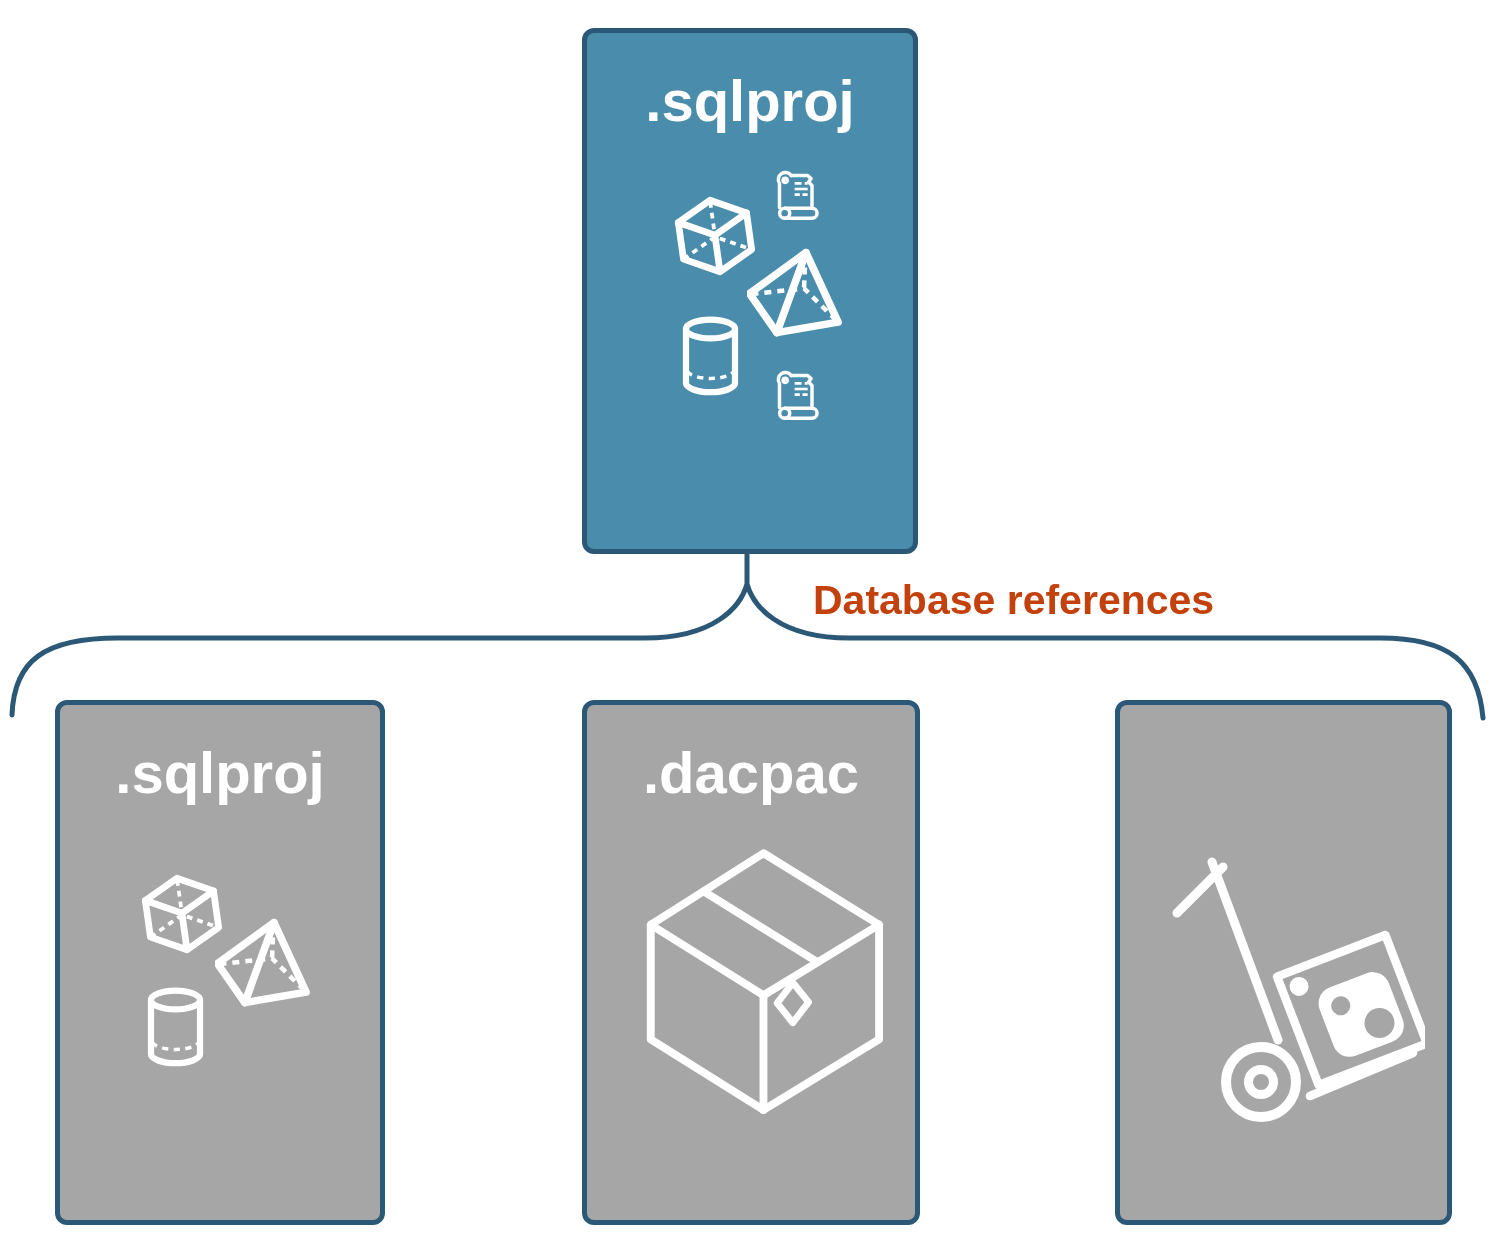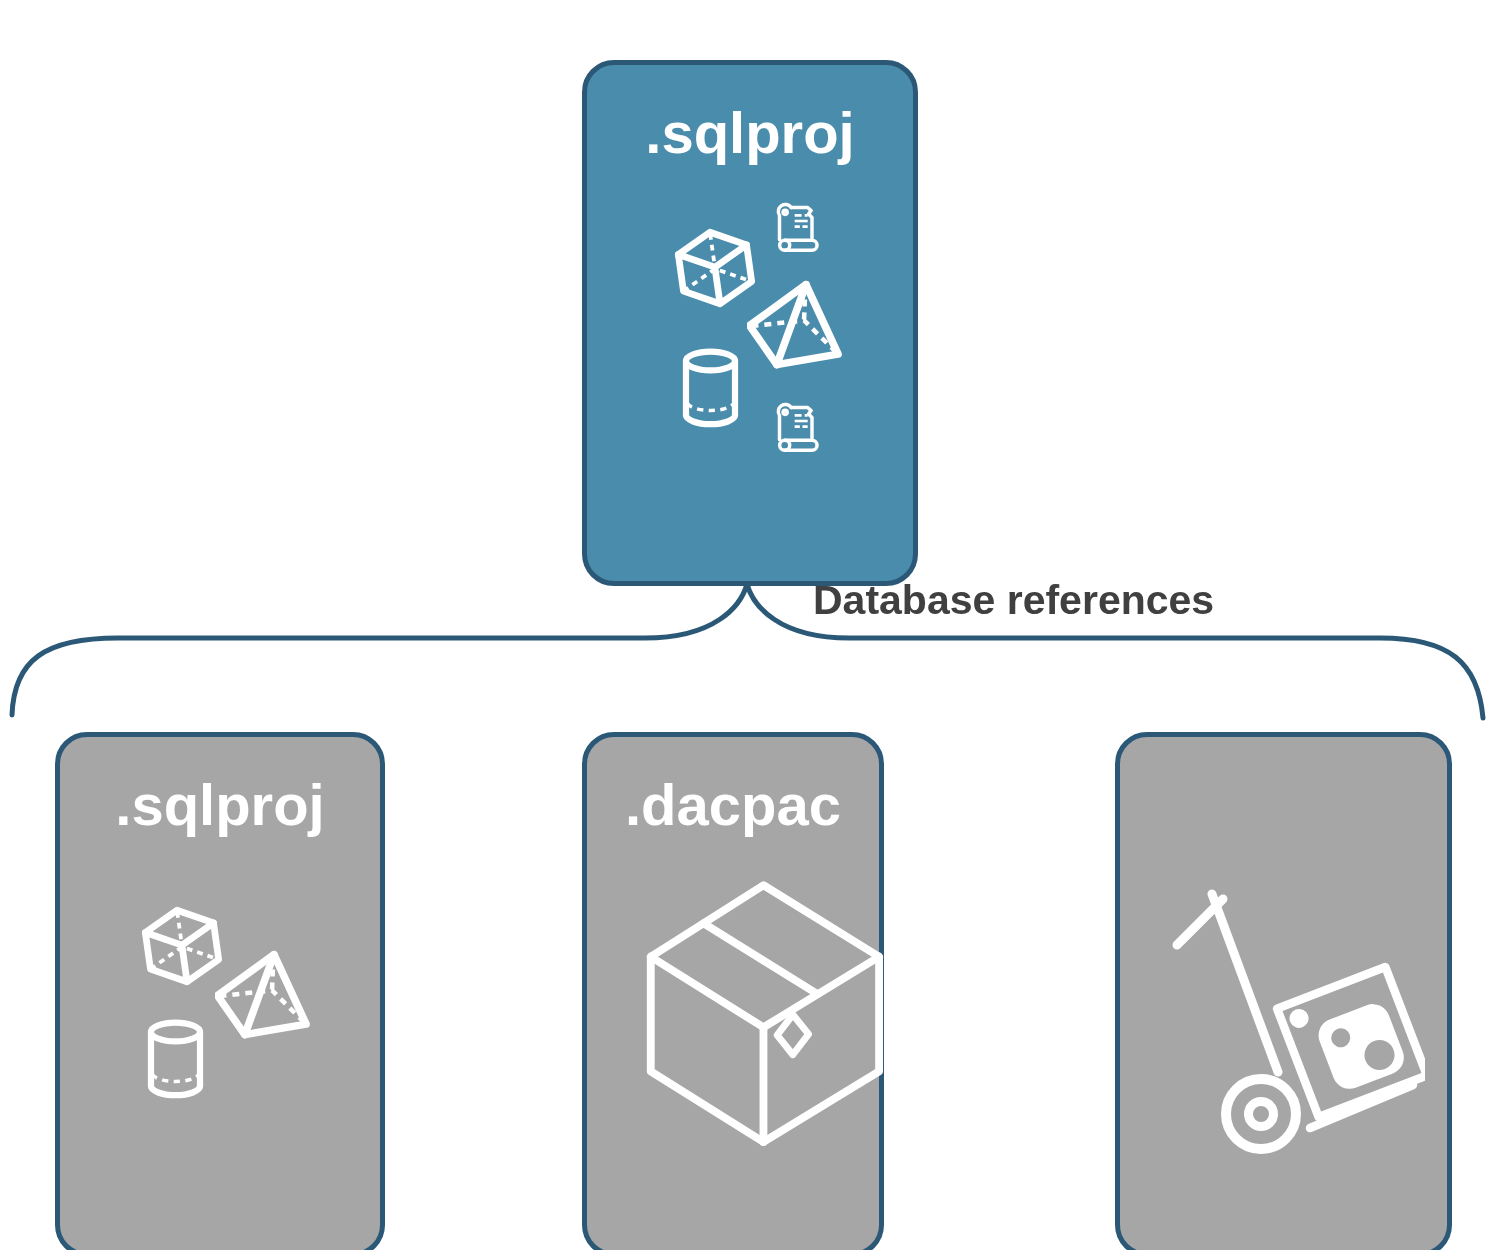--- a/index.html
+++ b/index.html
@@ -1,33 +1,33 @@
 <!DOCTYPE html>
 <html><head>
 <meta charset="utf-8">
 <style>
   html,body{margin:0;padding:0;background:#ffffff;}
   .canvas{
     position:relative;width:1500px;height:1250px;background:#ffffff;overflow:hidden;
     font-family:"Liberation Sans", sans-serif;
   }
   .node{
-    position:absolute;border:5px solid #2A5876;border-radius:32px;box-sizing:border-box;margin-top:32px;
+    position:absolute;border:5px solid #2A5876;border-radius:12px;box-sizing:border-box;
   }
   .node.blue{background:#4A8CAB;}
   .node.gray{background:#A6A6A6;}
   .node-label{
     position:absolute;top:34px;left:0;width:100%;text-align:center;
     color:#ffffff;font-weight:bold;font-size:58px;letter-spacing:0px;
   }
   .icon{position:absolute;}
   .brace-svg{position:absolute;left:0;top:0;width:1500px;height:1250px;}
   .connector-label{
     position:absolute;left:813px;top:577px;width:500px;
-    color:#404040;font-weight:bold;font-size:41px;white-space:nowrap;
+    color:#c2410c;font-weight:bold;font-size:41px;white-space:nowrap;
   }
   svg{display:block;}
 </style>
 </head>
 <body>
 
 <div class="canvas">
 
   <svg class="brace-svg" viewBox="0 0 1500 1250" fill="none">
     <path d="M 12 715 C 14 660 45 638 118 638 H 645 C 715 638 741 606 747 584 V 553 V 584 C 753 606 779 638 849 638 H 1380 C 1449 638 1478 662 1483 718" stroke="#2A5876" stroke-width="5" fill="none" stroke-linecap="round"></path>
@@ -128,21 +128,21 @@
     <svg class="icon" style="left:84px;top:282px;width:63px;height:82px;" viewBox="0 0 70 92">
       <g fill="none" stroke="#ffffff" stroke-linecap="round">
         <ellipse cx="35" cy="14.5" rx="27.5" ry="10.5" stroke-width="7"></ellipse>
         <path stroke-width="7" d="M7.5 14.5 V75 M62.5 14.5 V75"></path>
         <path stroke-width="7" d="M7.5 75 A27.5 10.5 0 0 0 62.5 75"></path>
         <path stroke-width="4" stroke-dasharray="7 6" stroke-linecap="butt" d="M9 62 A26.5 10 0 0 0 61 62"></path>
       </g>
     </svg>
   </div>
 
-  <div class="node gray" style="left:582px;top:700px;width:302px;height:525px;">
+  <div class="node gray" style="left:582px;top:700px;width:338px;height:525px;">
     <div class="node-label">.dacpac</div>
 
     <svg class="icon" style="left:52px;top:138px;width:245px;height:285px;" viewBox="0 0 250 290">
       <g fill="none" stroke="#ffffff" stroke-width="8" stroke-linejoin="round" stroke-linecap="round">
         <path d="M127 10 L245 83 V200 L127 272 L12 200 V83 Z"></path>
         <path d="M12 83 L127 155 L245 83"></path>
         <path d="M127 155 V272"></path>
         <path d="M66 49 L182 121"></path>
         <path stroke-width="7" d="M141 163 L157 142 L173 162 L157 183 Z"></path>
       </g>

